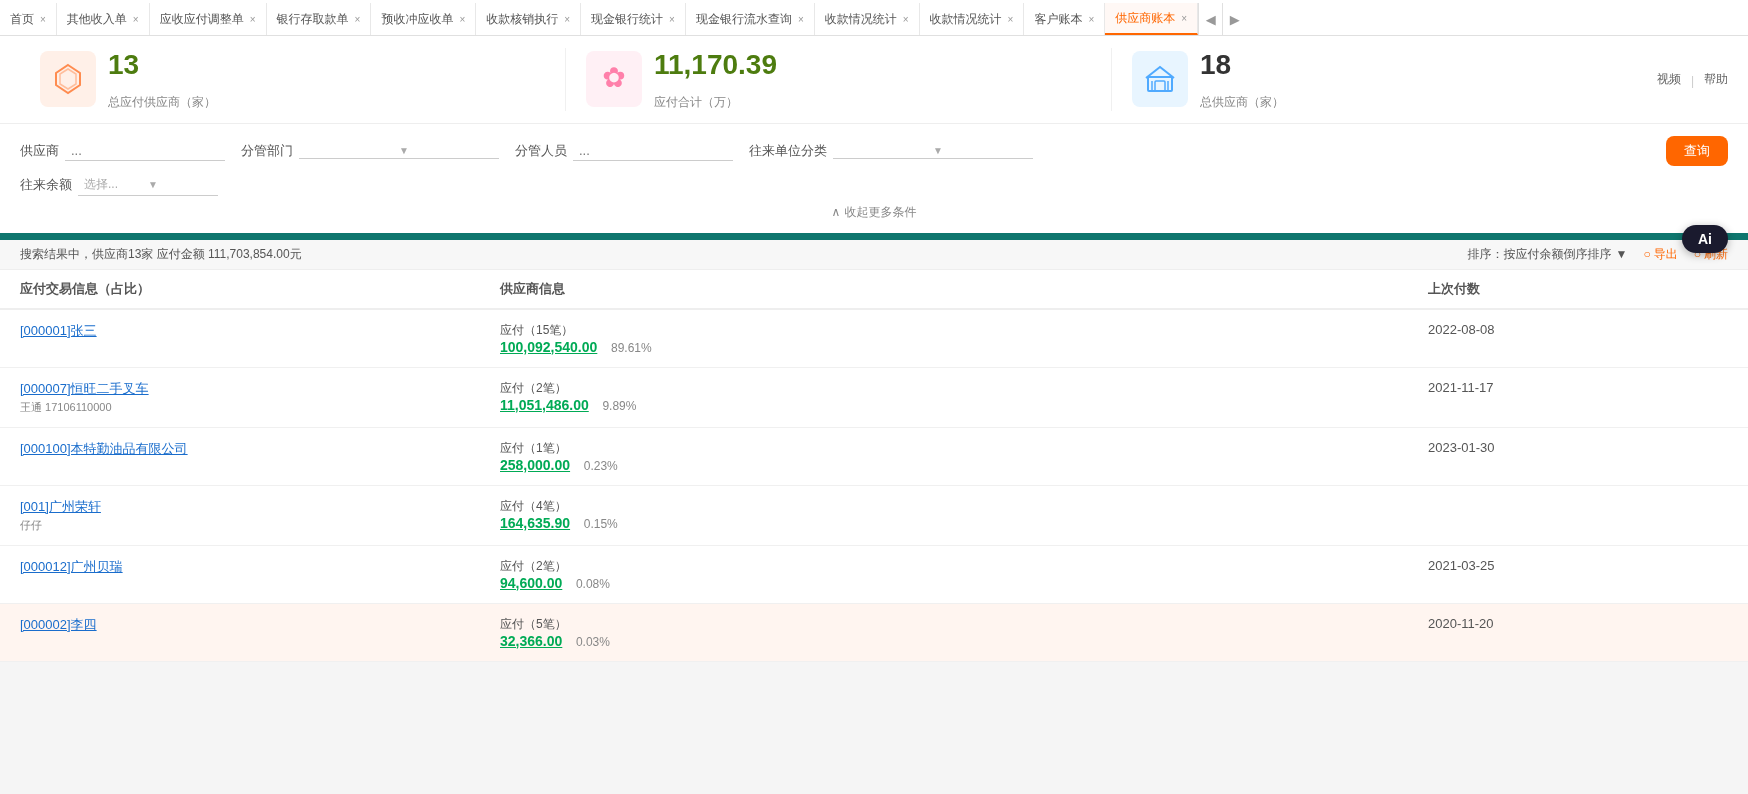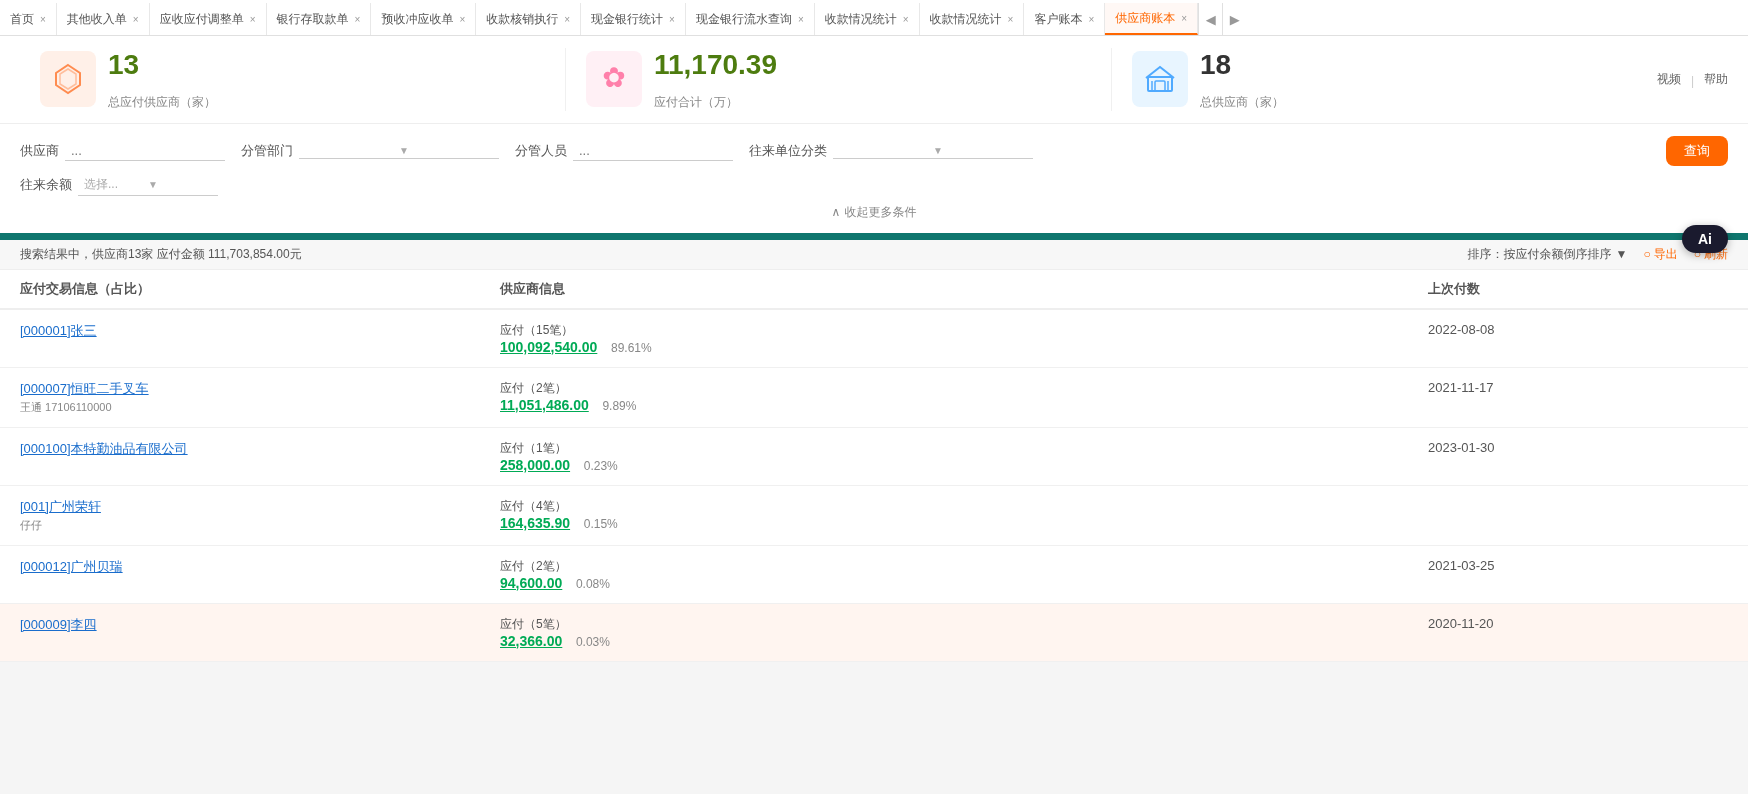--- a/index.html
+++ b/index.html
@@ -339,21 +339,21 @@
         <div>
           <span class="tx-amount">94,600.00</span>
           <span class="tx-percent">0.08%</span>
         </div>
       </div>
       <div class="last-pay">2021-03-25</div>
     </div>
 
     <div class="table-row highlight">
       <div>
-        <span class="supplier-name">[000009]李四</span>
+        <span class="supplier-name">[000002]李四</span>
       </div>
       <div>
         <div class="tx-label">应付（5笔）</div>
         <div>
           <span class="tx-amount">32,366.00</span>
           <span class="tx-percent">0.03%</span>
         </div>
       </div>
       <div class="last-pay">2020-11-20</div>
     </div>

